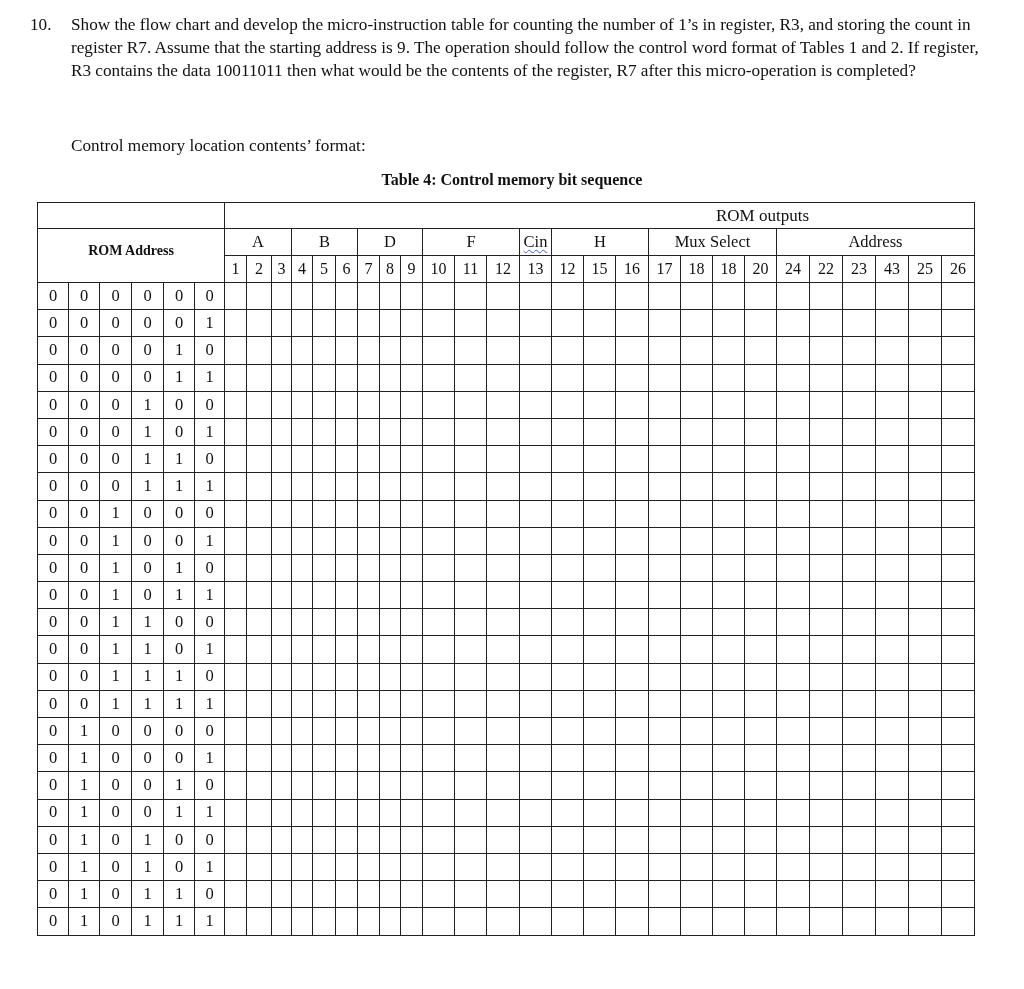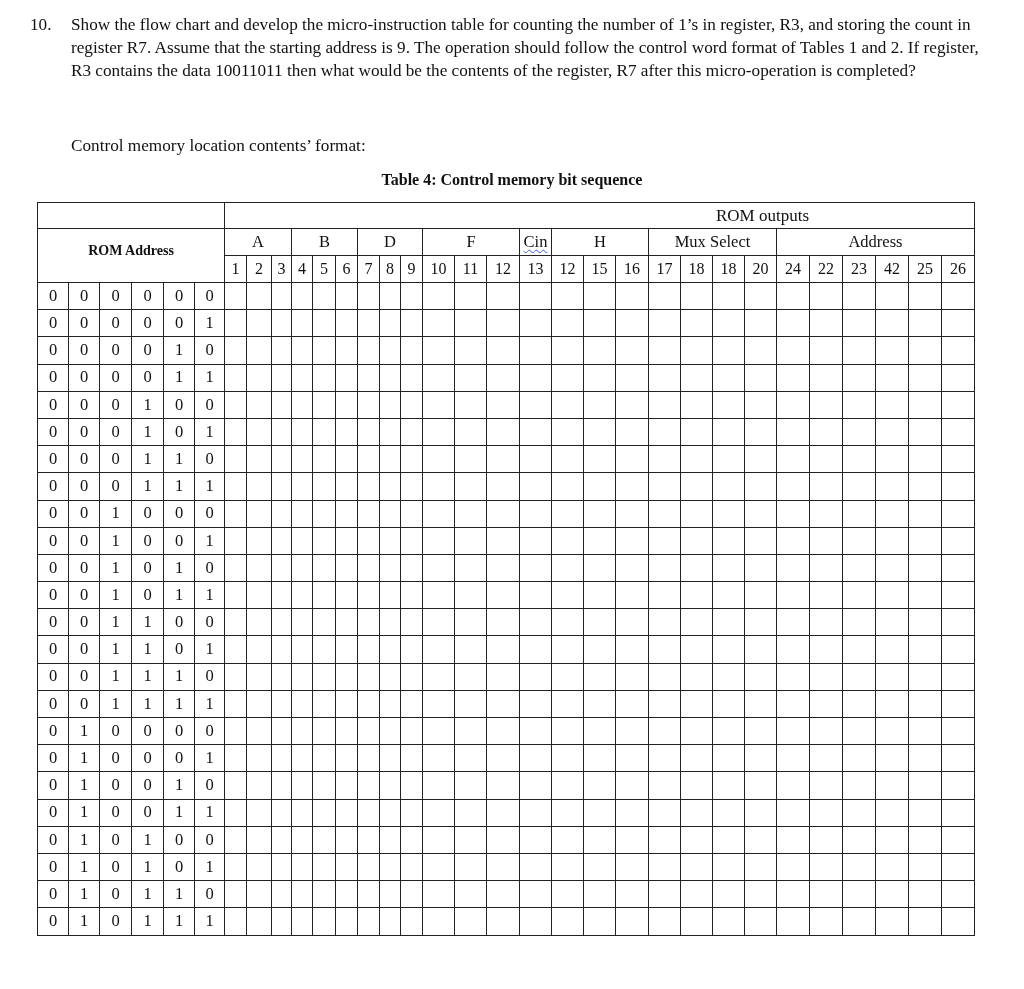--- a/index.html
+++ b/index.html
@@ -98,21 +98,21 @@
         <td>12</td>
         <td>15</td>
         <td>16</td>
         <td>17</td>
         <td>18</td>
         <td>18</td>
         <td>20</td>
         <td>24</td>
         <td>22</td>
         <td>23</td>
-        <td>42</td>
+        <td>43</td>
         <td>25</td>
         <td>26</td>
       </tr>
       <tr class="row">
         <td>0</td>
         <td>0</td>
         <td>0</td>
         <td>0</td>
         <td>0</td>
         <td>0</td>

